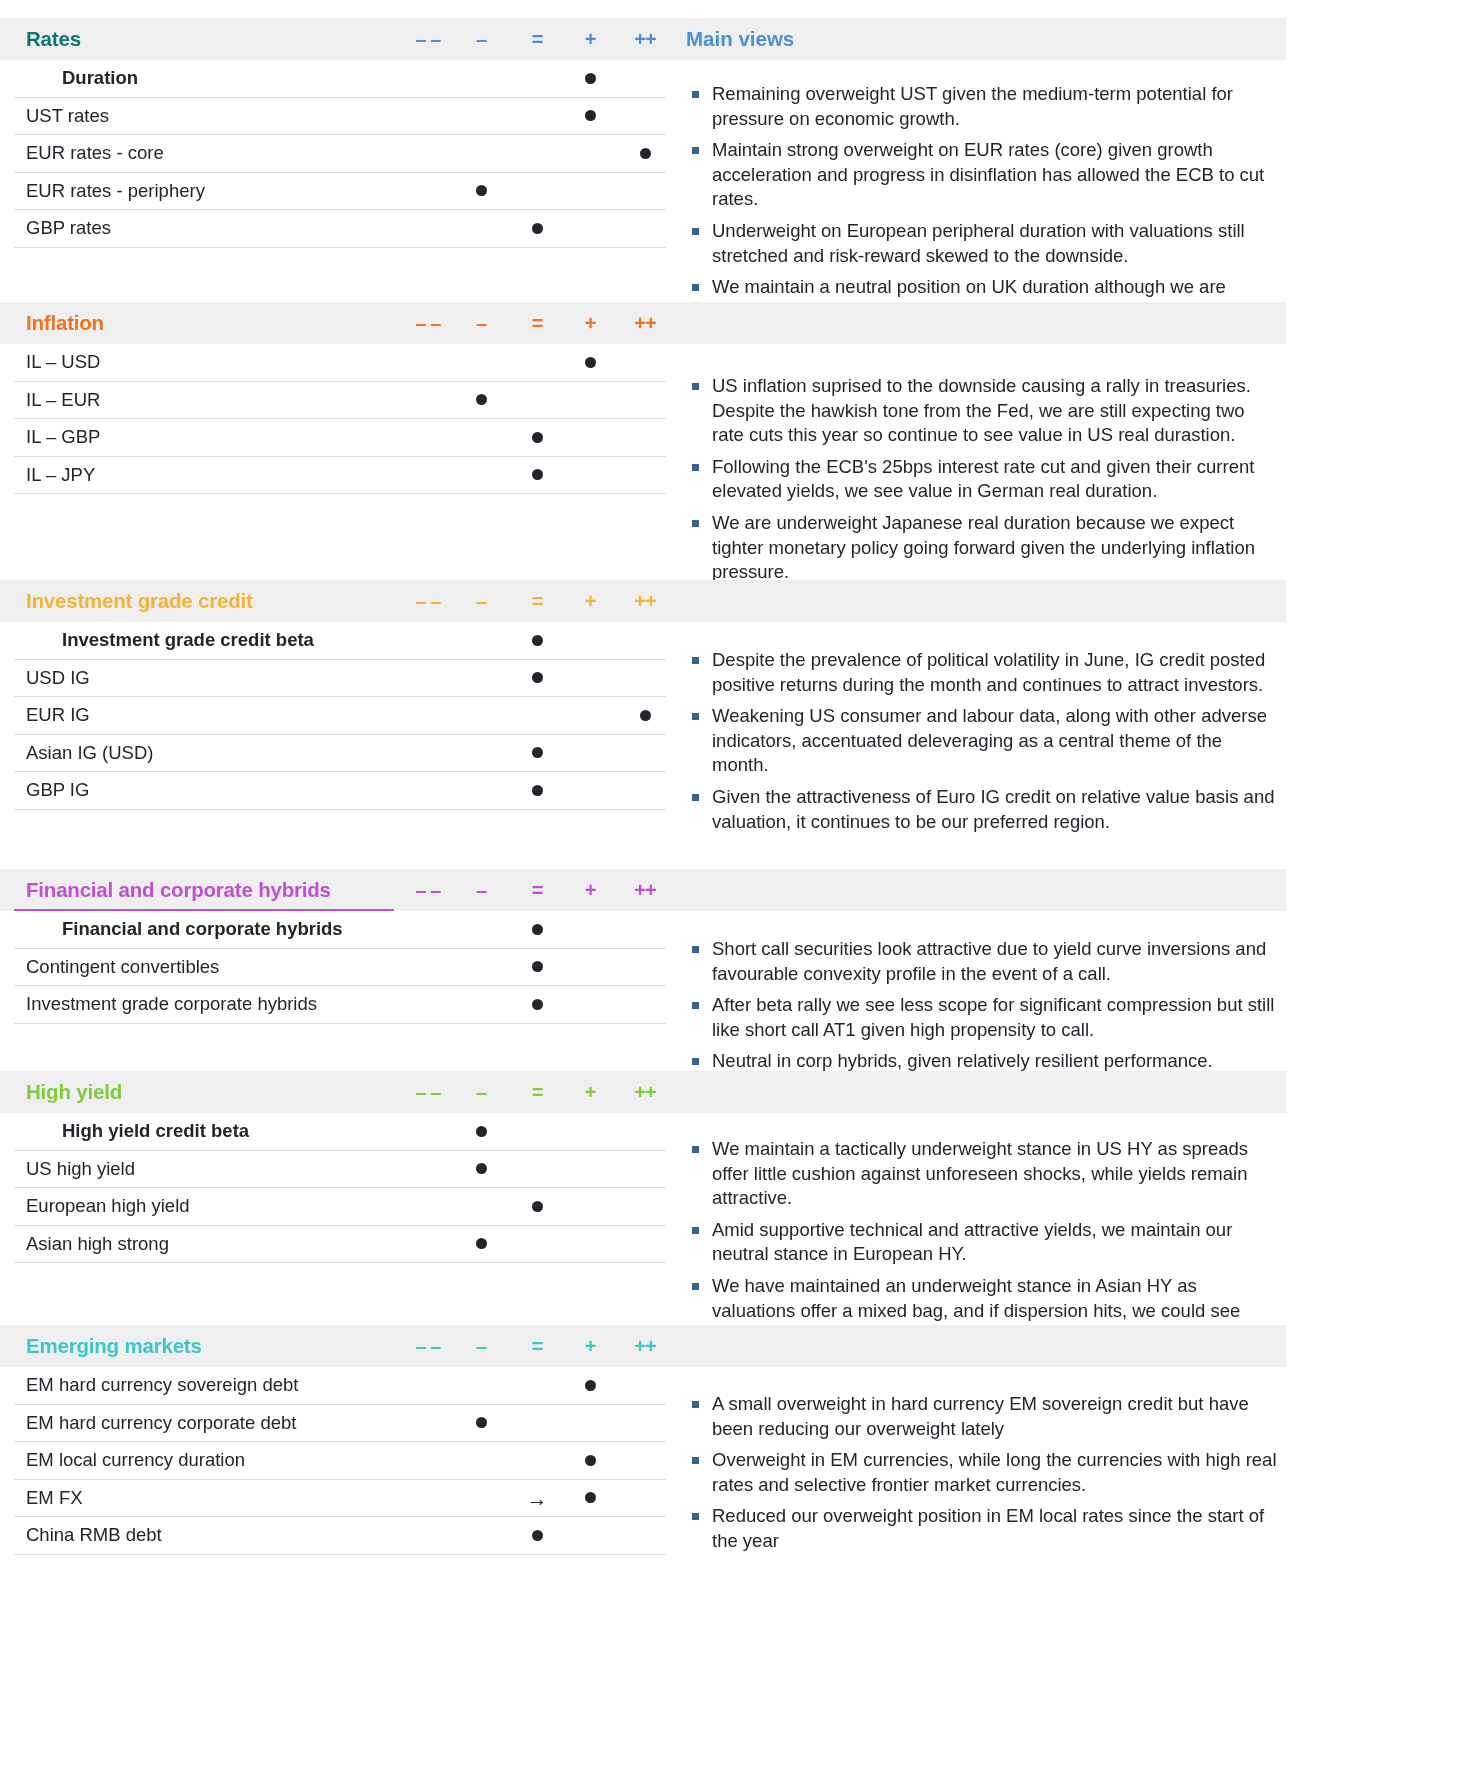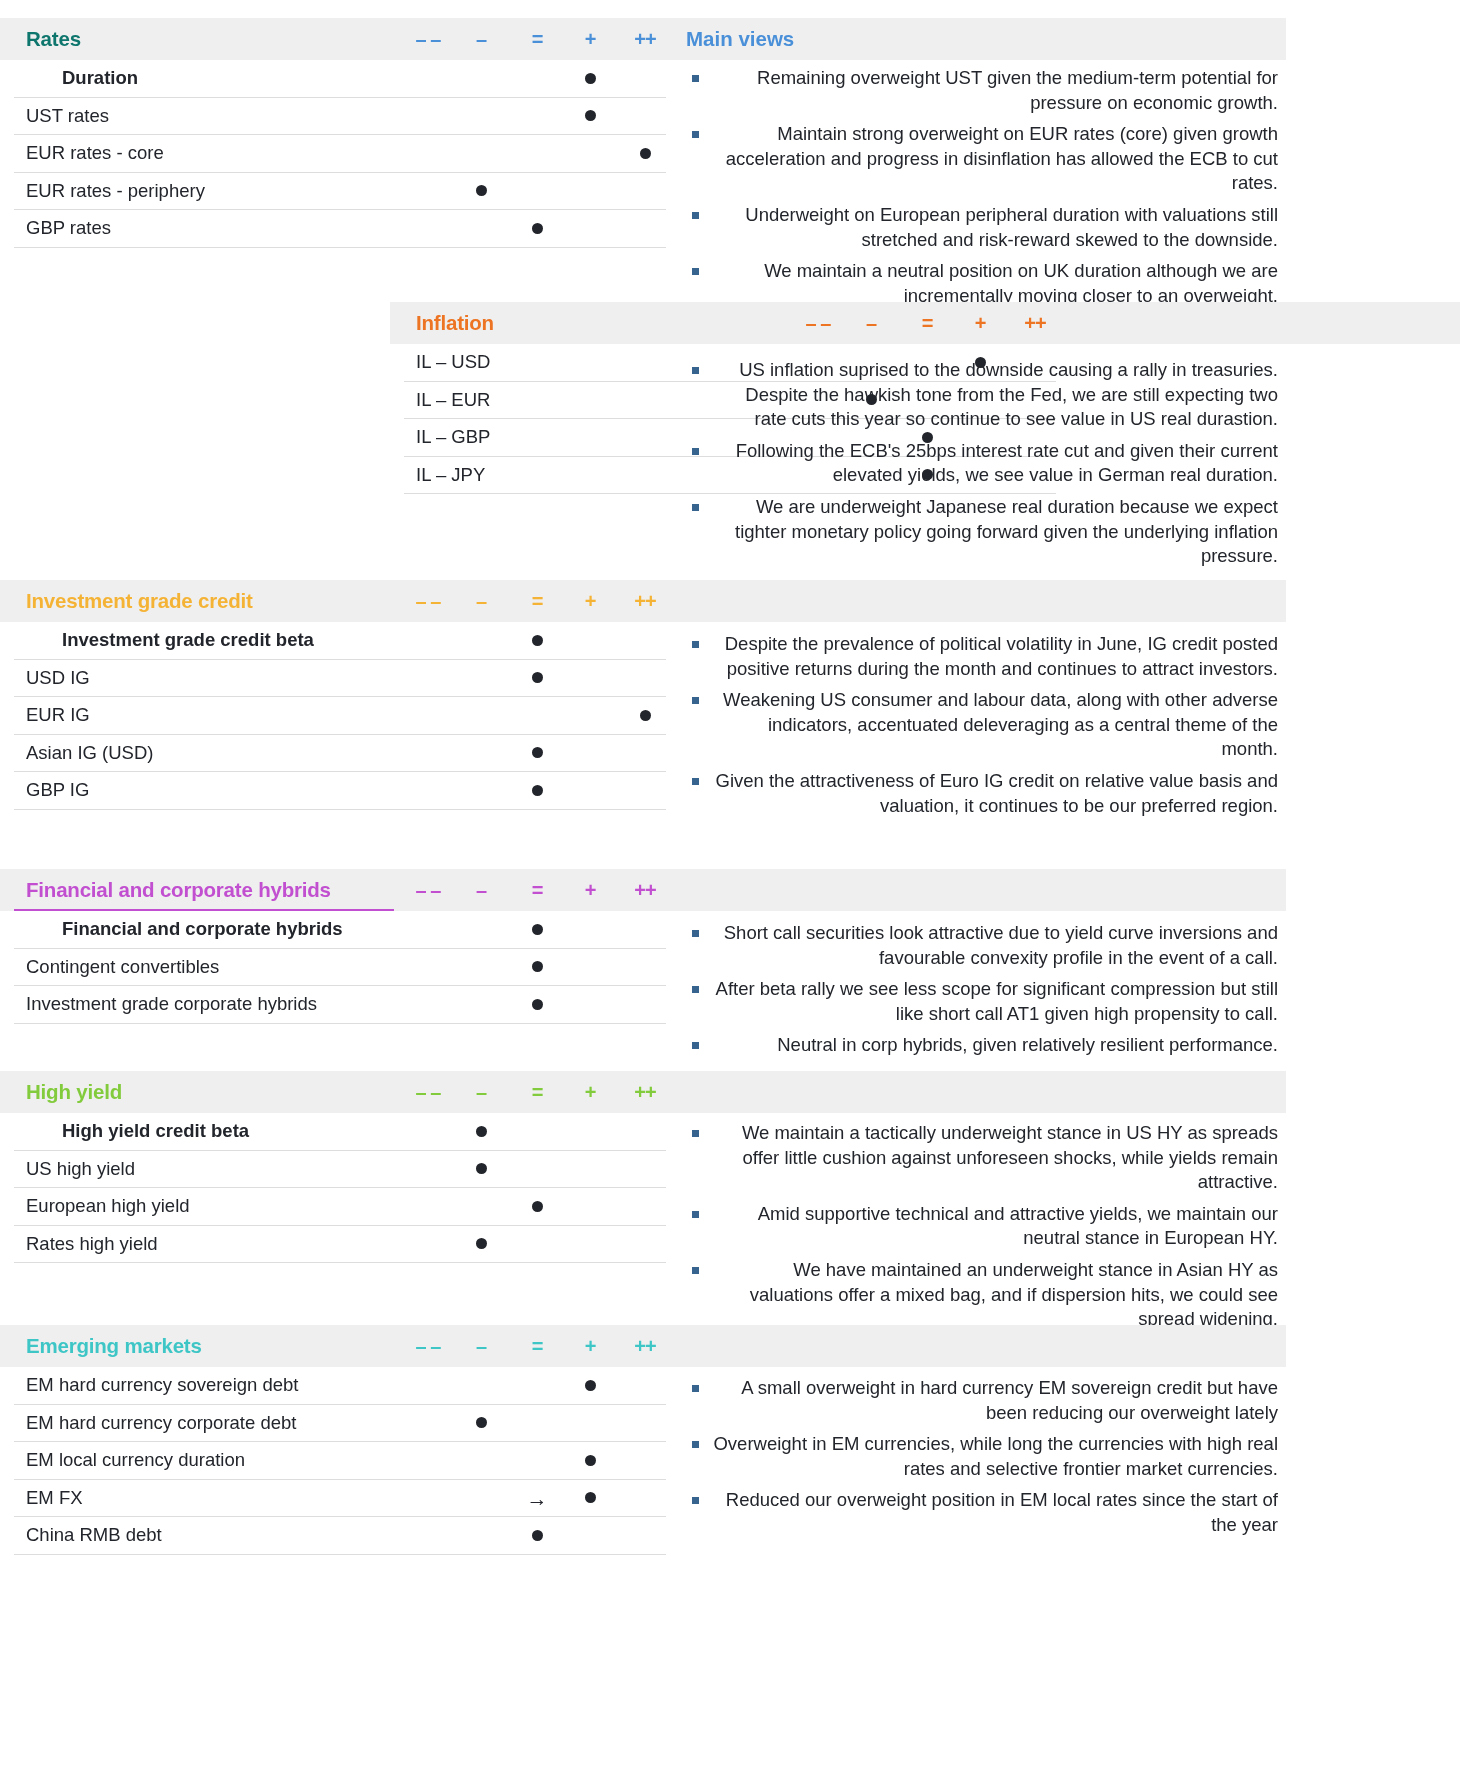--- a/index.html
+++ b/index.html
@@ -100,23 +100,22 @@
     top: 50%;
     transform: translate(-50%, -50%);
     font-size: 21px;
     line-height: 1;
     color: #22252b;
   }
   .spacer { height: 38px; }
 
   
   .views {
-    padding-top: 6px;
+    padding-top: 22px;
     padding-right: 8px;
-    text-align: right;
   }
   .bullet {
     position: relative;
     padding-left: 26px;
     margin-bottom: 7px;
     font-size: 18.5px;
     line-height: 24.6px;
     color: #22252b;
   }
   .bullet:before {
@@ -167,21 +166,21 @@
           <div class="spacer"></div>
         </div>
       </div>
     </div>
     <div class="views" style="position: absolute; left: 686px; top: 60px; width: 600px;">
       <div class="bullet">Remaining overweight UST given the medium-term potential for pressure on economic growth.</div>
       <div class="bullet">Maintain strong overweight on EUR rates (core) given growth acceleration and progress in disinflation has allowed the ECB to cut rates.</div>
       <div class="bullet">Underweight on European peripheral duration with valuations still stretched and risk-reward skewed to the downside.</div>
       <div class="bullet">We maintain a neutral position on UK duration although we are incrementally moving closer to an overweight.</div>
     </div>
-    <div class="section" style="position: absolute; left: 0px; top: 302px; width: 1460px; justify-content: center;">
+    <div class="section" style="position: absolute; left: 0px; top: 302px; width: 1460px;">
       <div class="left-col">
         <div class="sec-head" style="width: 1286px;">
           <div class="sec-head-title" style="color: rgb(237, 116, 34);">Inflation</div>
           <div class="mark" style="left: 428px; color: rgb(237, 116, 34);">– –</div>
           <div class="mark" style="left: 481px; color: rgb(237, 116, 34);">–</div>
           <div class="mark" style="left: 537px; color: rgb(237, 116, 34);">=</div>
           <div class="mark" style="left: 590px; color: rgb(237, 116, 34);">+</div>
           <div class="mark" style="left: 645px; color: rgb(237, 116, 34);">++</div>
         </div>
         <div class="rows">
@@ -300,21 +299,21 @@
           </div>
           <div class="row">
             <span class="row-label">US high yield</span>
             <span class="dot" style="left: 467px;"></span>
           </div>
           <div class="row">
             <span class="row-label">European high yield</span>
             <span class="dot" style="left: 523px;"></span>
           </div>
           <div class="row">
-            <span class="row-label">Rates high yield</span>
+            <span class="row-label">Asian high strong</span>
             <span class="dot" style="left: 467px;"></span>
           </div>
           <div class="spacer"></div>
         </div>
       </div>
     </div>
     <div class="views" style="position: absolute; left: 686px; top: 1115px; width: 600px;">
       <div class="bullet">We maintain a tactically underweight stance in US HY as spreads offer little cushion against unforeseen shocks, while yields remain attractive.</div>
       <div class="bullet">Amid supportive technical and attractive yields, we maintain our neutral stance in European HY.</div>
       <div class="bullet">We have maintained an underweight stance in Asian HY as valuations offer a mixed bag, and if dispersion hits, we could see spread widening.</div>

